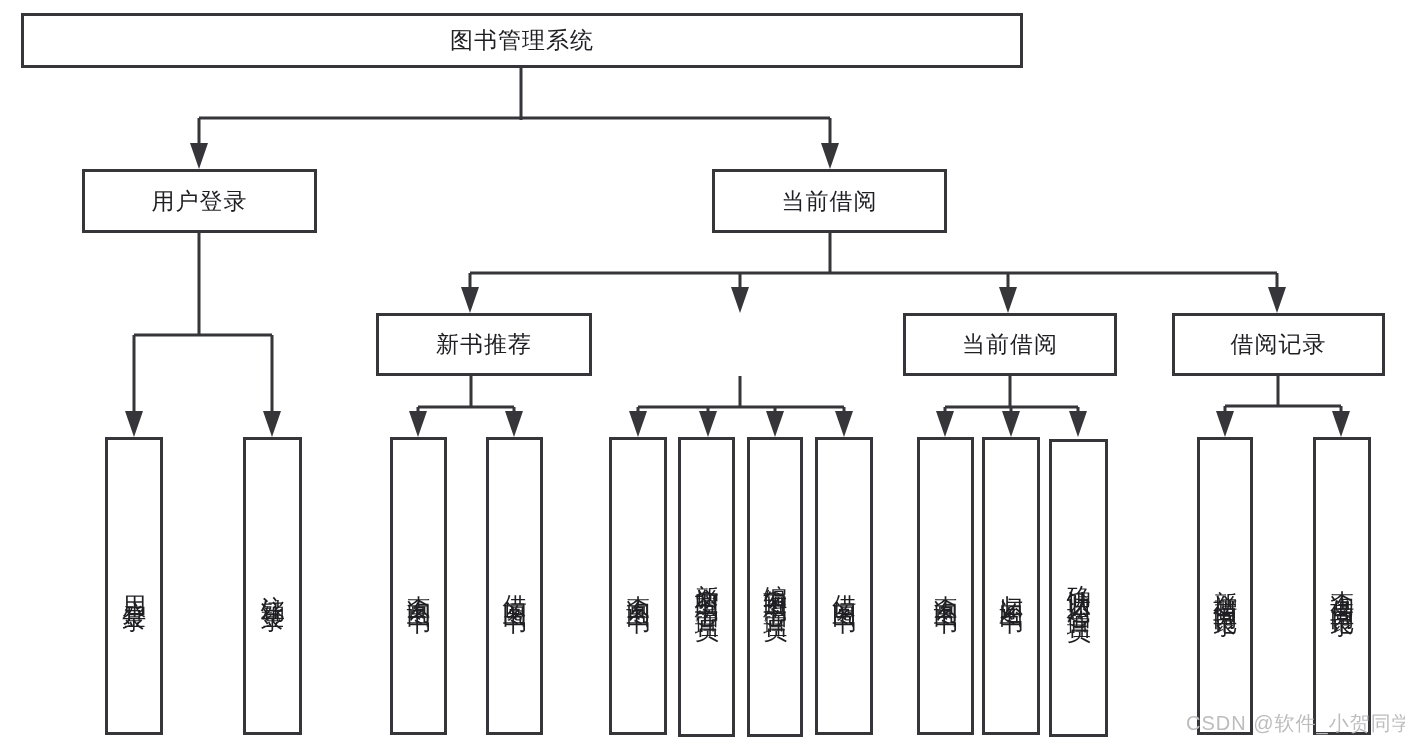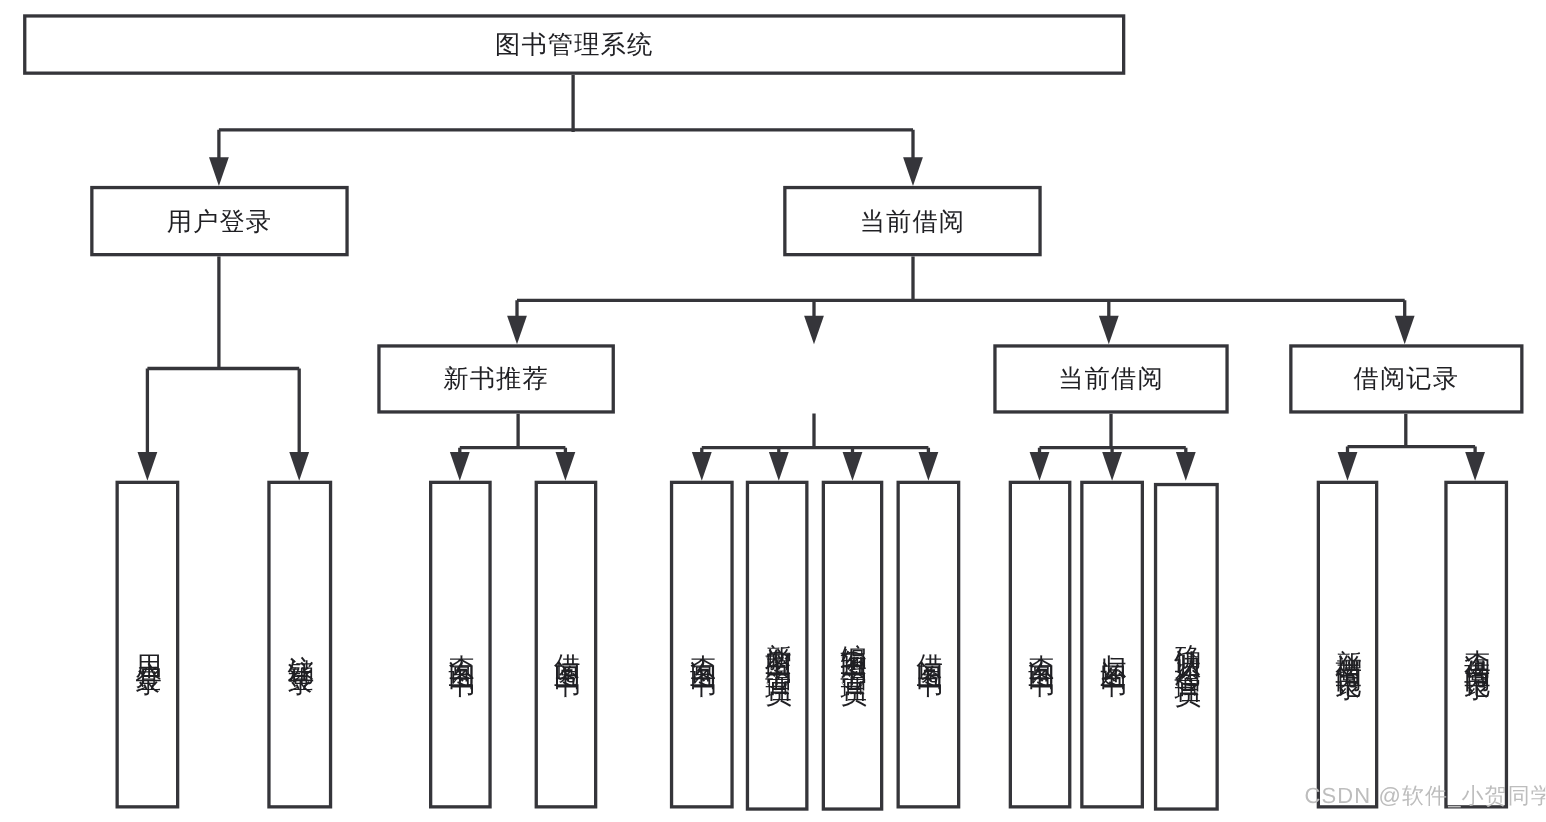--- a/index.html
+++ b/index.html
@@ -73,21 +73,21 @@
     <span>图书管理系统</span>
   </div>
 
   <div class="node h" style="left:82px;top:169px;width:235px;height:64px">
     <span>用户登录</span>
   </div>
   <div class="node h" style="left:712px;top:169px;width:235px;height:64px">
     <span>当前借阅</span>
   </div>
 
-  <div class="node h" style="left:343px;top:313px;width:216px;height:63px">
+  <div class="node h" style="left:376px;top:313px;width:216px;height:63px">
     <span>新书推荐</span>
   </div>
   <div class="node h" style="left:1172px;top:313px;width:213px;height:63px">
     <span>借阅记录</span>
   </div>
   <div class="node h" style="left:903px;top:313px;width:214px;height:63px">
     <span>当前借阅</span>
   </div>
 
   <div class="node v" style="left:105px;top:437px;width:58px;height:298px">

